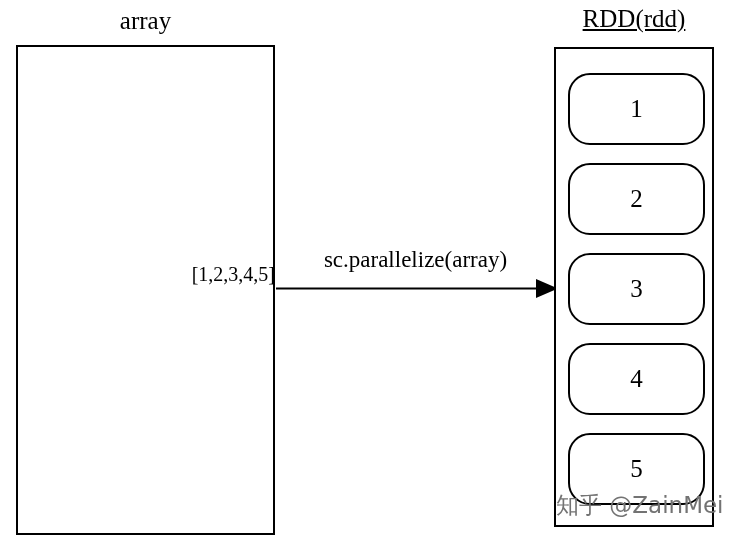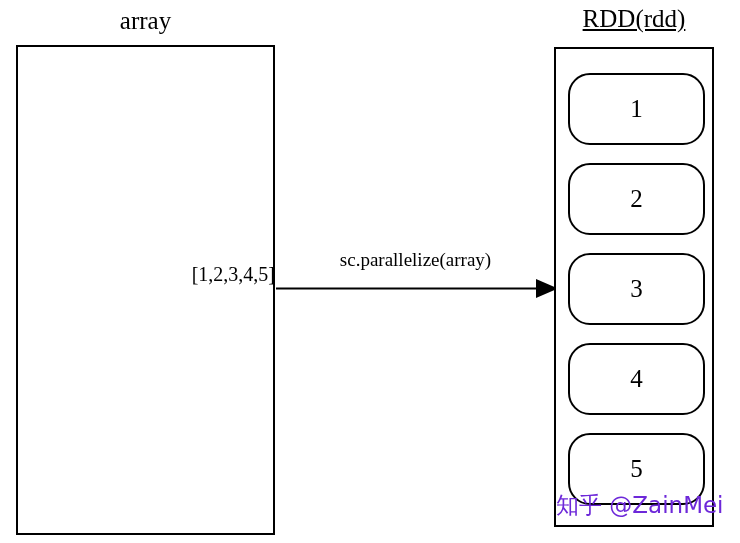--- a/index.html
+++ b/index.html
@@ -56,21 +56,21 @@
     white-space: nowrap;
   }
 
   
   .arrow-label {
     position: absolute;
     left: 276px;
     top: 245px;
     width: 279px;
     text-align: center;
-    font-size: 19px;
+    font-size: 23px;
     line-height: 30px;
     white-space: nowrap;
   }
   .arrow-wrap {
     position: absolute;
     left: 276px;
     top: 276px;
     width: 282px;
     height: 26px;
   }
@@ -120,21 +120,21 @@
 
   
   .watermark {
     position: absolute;
     left: 556px;
     top: 491px;
     width: 178px;
     text-align: left;
     font-size: 23px;
     line-height: 28px;
-    color: #6d28d9;
+    color: #737373;
     font-family: "DejaVu Sans", "Liberation Sans", sans-serif;
     white-space: nowrap;
     pointer-events: none;
   }
 </style>
 </head>
 <body>
 
 <div id="canvas">
 

